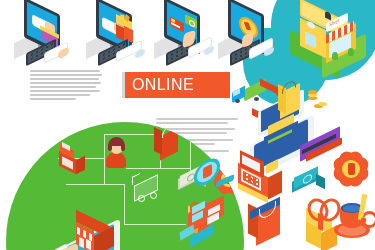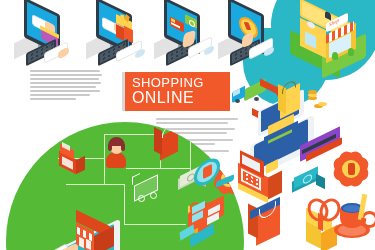--- a/index.html
+++ b/index.html
@@ -186,21 +186,20 @@
 
     <div style="position:absolute;left:44px;top:42px;width:6px;height:8px;background:#55bb36;border-radius:50% 50% 2px 2px;"></div>
     <div style="position:absolute;left:60px;top:38px;width:6px;height:8px;background:#55bb36;border-radius:50% 50% 2px 2px;"></div>
 
     <div style="position:absolute;left:19px;top:12px;width:8px;height:6px;background:#eeeeee;border-radius:50%;transform:skewY(26deg);"></div>
 
     <div style="position:absolute;left:37px;top:2px;width:6px;height:7px;background:#2f3b47;border-radius:3px 3px 0 0;transform:skewY(26deg);"></div>
   </div>
 
   <div class="headline">
-    <div class="l1">SHOPPING</div>
     <div class="l2">ONLINE</div>
   </div>
 
   <div class="para" style="left:30px;top:70px;width:72px;" title="">
     <div class="ln" style="width:70px"></div>
     <div class="ln" style="width:72px"></div>
     <div class="ln" style="width:69px"></div>
     <div class="ln" style="width:71px"></div>
     <div class="ln" style="width:66px"></div>
     <div class="ln" style="width:70px"></div>

